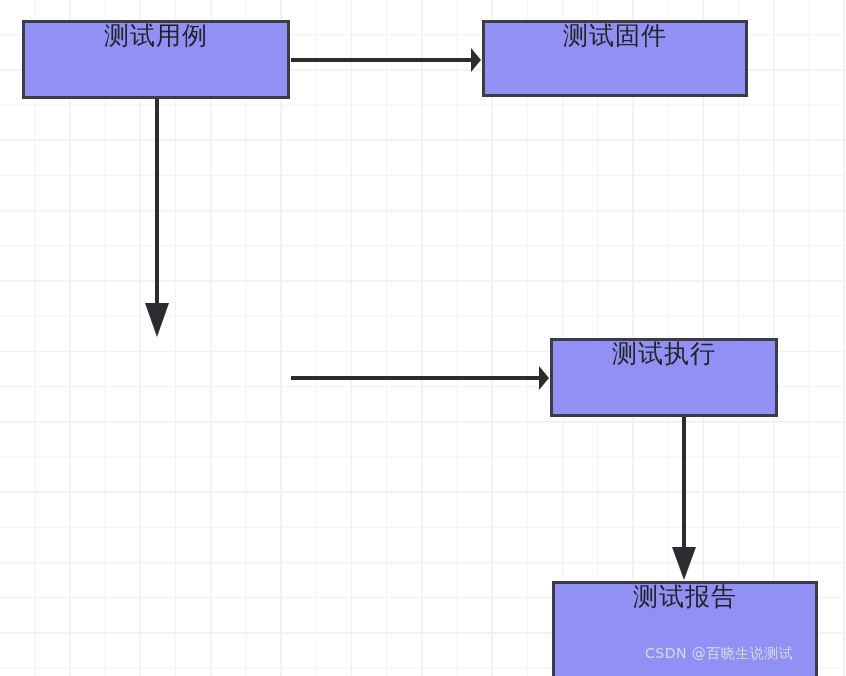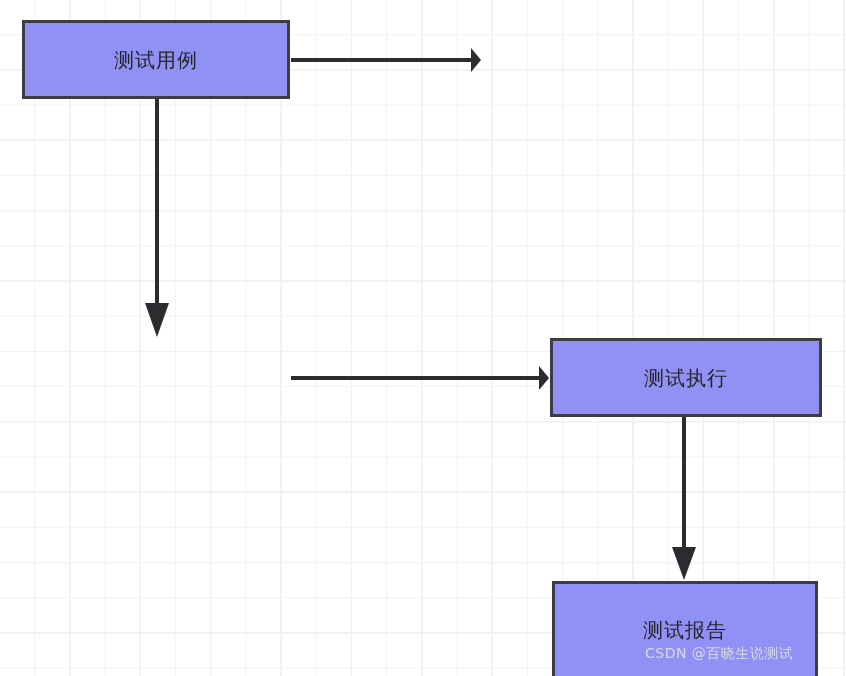--- a/index.html
+++ b/index.html
@@ -34,37 +34,37 @@
     width: 846px;
     height: 676px;
     pointer-events: none;
   }
   .node {
     position: absolute;
     box-sizing: border-box;
     background: #9191f5;
     border: 3px solid #3c3c42;
     display: flex;
-    align-items: center;
+    align-items: flex-start;
     justify-content: center;
     color: #232326;
-    font-size: 20px;
+    font-size: 25px;
     font-weight: 400;
     letter-spacing: 1px;
     line-height: 1;
     font-family: "DejaVu Sans", "Liberation Sans", sans-serif;
   }
   .node-label {
     display: block;
     white-space: nowrap;
   }
   #node-test-case   { left: 22px;  top: 20px;  width: 268px; height: 79px; }
   #node-test-fixture{ left: 482px; top: 20px;  width: 266px; height: 77px; }
   #node-test-suite  { left: 22px;  top: 338px; width: 268px; height: 79px; }
-  #node-test-exec   { left: 550px; top: 338px; width: 272px; height: 79px; }
+  #node-test-exec   { left: 550px; top: 338px; width: 228px; height: 79px; }
   #node-test-report { left: 552px; top: 581px; width: 266px; height: 98px; }
 
   .watermark {
     position: absolute;
     left: 645px;
     top: 645px;
     font-size: 14px;
     color: #d9d9e8;
     letter-spacing: 0.5px;
     white-space: nowrap;
@@ -102,20 +102,23 @@
     <g>
       <line x1="684" y1="417" x2="684" y2="547" stroke="#2b2b30" stroke-width="4"></line>
       <path d="M672,547 L696,547 L684,580 z" fill="#2b2b30"></path>
     </g>
   </svg>
 
   <div class="node" id="node-test-case">
     <span class="node-label">测试用例</span>
   </div>
 
+  <div class="node" id="node-test-fixture">
+    <span class="node-label">测试固件</span>
+  </div>
 
 
   <div class="node" id="node-test-exec">
     <span class="node-label">测试执行</span>
   </div>
 
   <div class="node" id="node-test-report">
     <span class="node-label">测试报告</span>
   </div>
 

